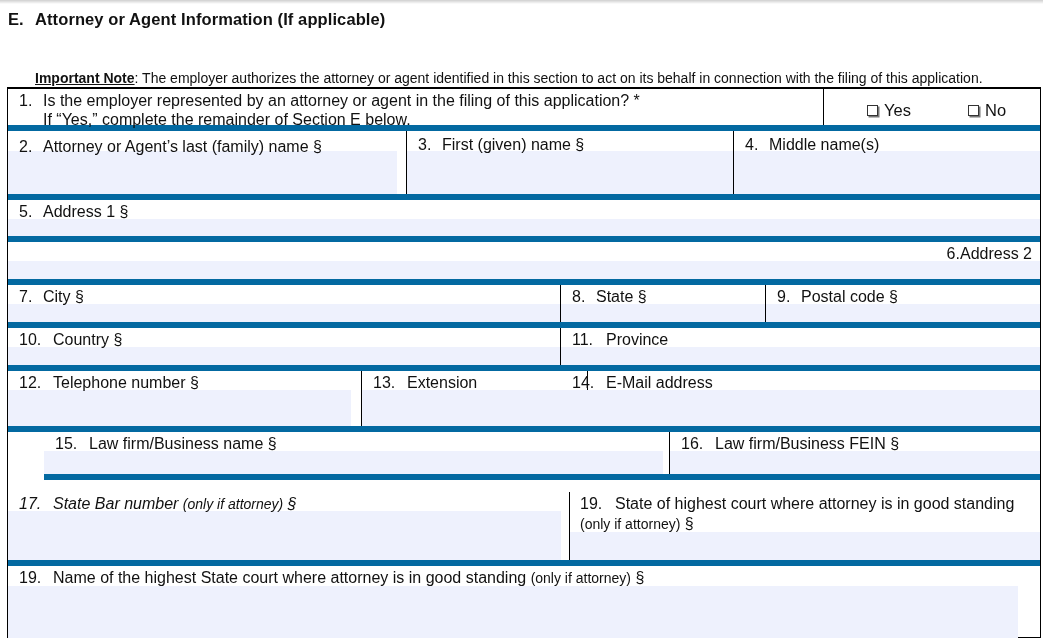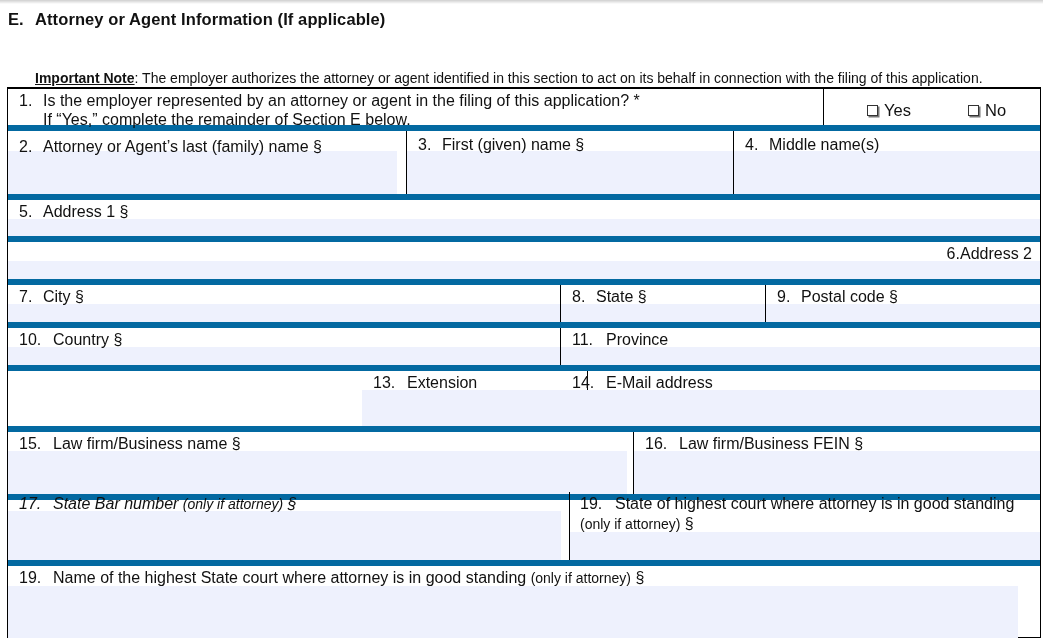--- a/index.html
+++ b/index.html
@@ -143,31 +143,35 @@
       <div class="fill" style="top:19px;"></div>
       <div class="label" style="top:2px;"><span class="num2">10.</span><span>Country §</span></div>
     </div>
     <div class="cell end" style="left:553px; right:0;">
       <div class="fill" style="top:19px;"></div>
       <div class="label" style="top:2px;"><span class="num2">11.</span><span>Province</span></div>
     </div>
   </div>
 
   <div class="row" style="top:282px; height:61px;">
+    <div class="cell" style="left:0; width:354px;">
+      <div class="fill" style="top:19px; right:10px;"></div>
+      <div class="label" style="top:2px;"><span class="num2">12.</span><span>Telephone number §</span></div>
+    </div>
     <div class="cell" style="left:354px; width:226px;">
       <div class="fill" style="top:19px;"></div>
       <div class="label" style="top:2px;"><span class="num2">13.</span><span>Extension</span></div>
     </div>
     <div class="cell end" style="left:553px; right:0;">
       <div class="fill" style="top:19px;"></div>
       <div class="label" style="top:2px;"><span class="num2">14.</span><span>E-Mail address</span></div>
     </div>
   </div>
 
-  <div class="row" style="top:343px; height:68px;">
+  <div class="row" style="top:343px; height:48px;margin-left:36px;">
     <div class="cell" style="left:0; width:626px;">
       <div class="fill" style="top:19px; right:6px;"></div>
       <div class="label" style="top:2px;"><span class="num2">15.</span><span>Law firm/Business name §</span></div>
     </div>
     <div class="cell end" style="left:626px; right:0;">
       <div class="fill" style="top:19px;"></div>
       <div class="label" style="top:2px;"><span class="num2">16.</span><span>Law firm/Business FEIN §</span></div>
     </div>
   </div>
 

